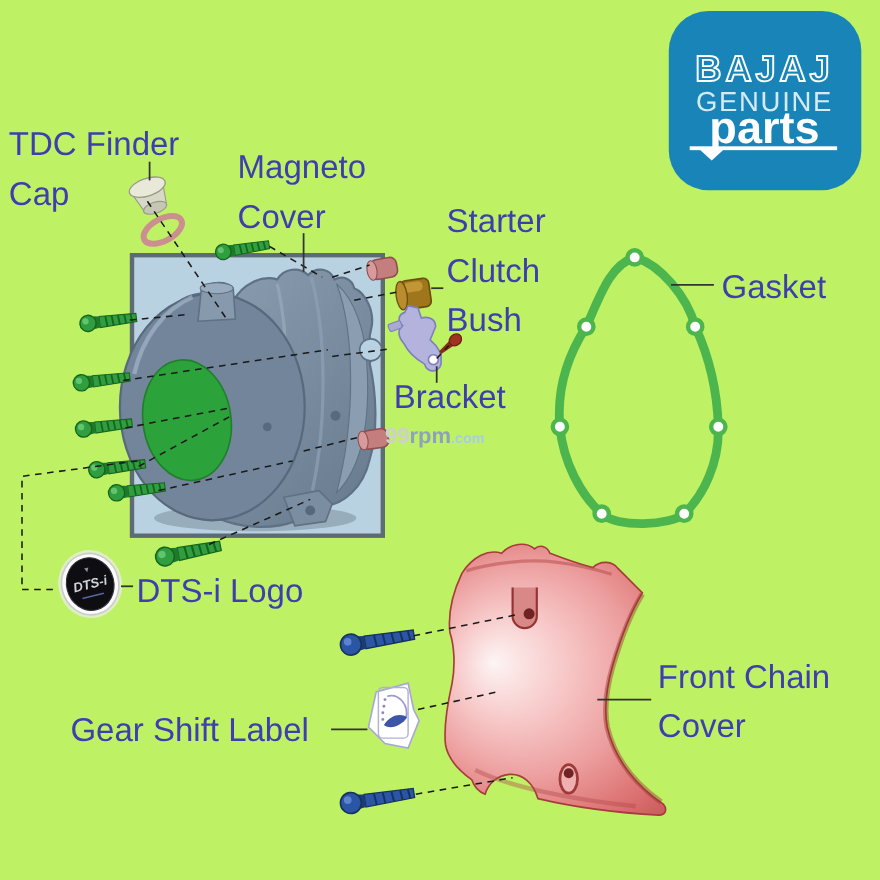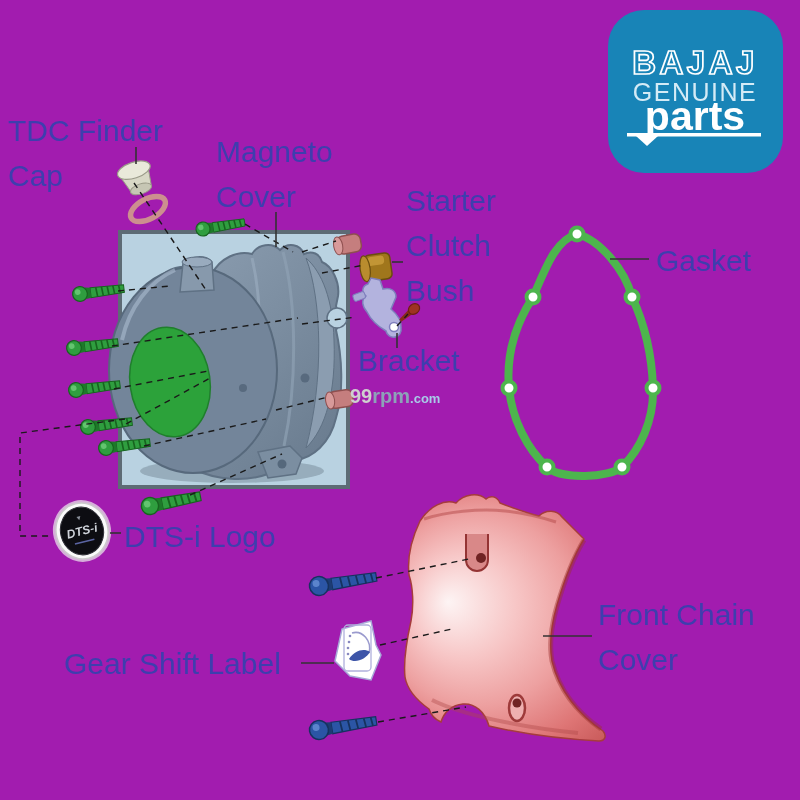--- a/index.html
+++ b/index.html
@@ -1,16 +1,16 @@
 <!DOCTYPE html>
 <html><head>
 <meta charset="utf-8">
 <style>
   html,body{margin:0;padding:0;background:#ffffff;}
-  .stage{position:relative;width:800px;height:800px;background:#a21caf;overflow:hidden;
+  .stage{position:relative;width:800px;height:800px;background:#bef264;overflow:hidden;
          font-family:"Liberation Sans", sans-serif;text-align:center;}
   svg text{font-family:"Liberation Sans", sans-serif;}
   .part-label{font-size:30px;fill:#3e3eae;}
   .wm1{font-size:20px;font-weight:bold;fill:#cfcfcf;}
   .wm2{font-size:20px;font-weight:bold;fill:#8da2b8;}
   .wm3{font-size:13px;font-weight:bold;fill:#a8cbe8;}
   .dash{stroke:#1a1a1a;stroke-width:1.4;fill:none;stroke-dasharray:6 5;}
   .lead{stroke:#333;stroke-width:1.6;fill:none;}
 </style>
 </head>

